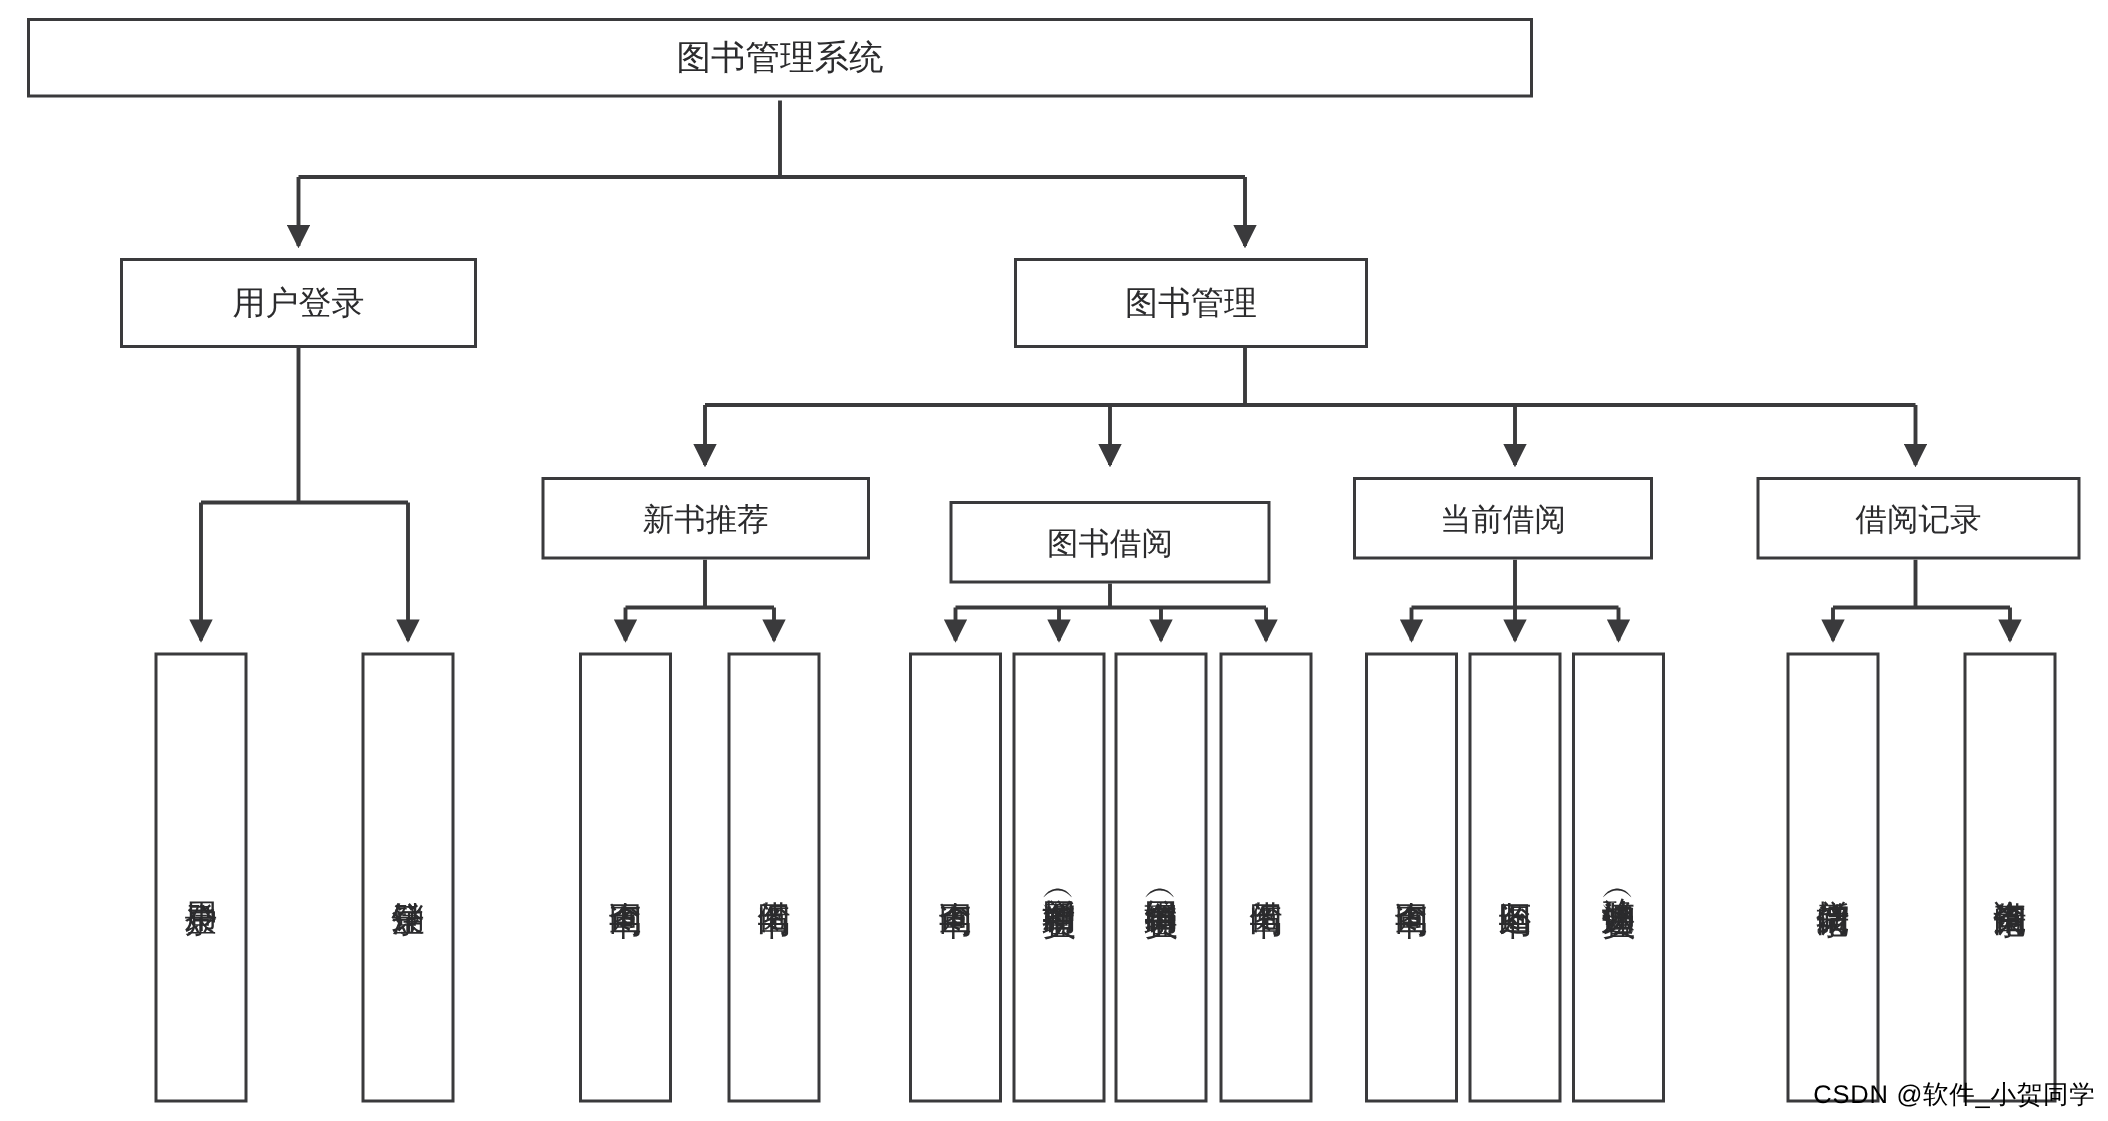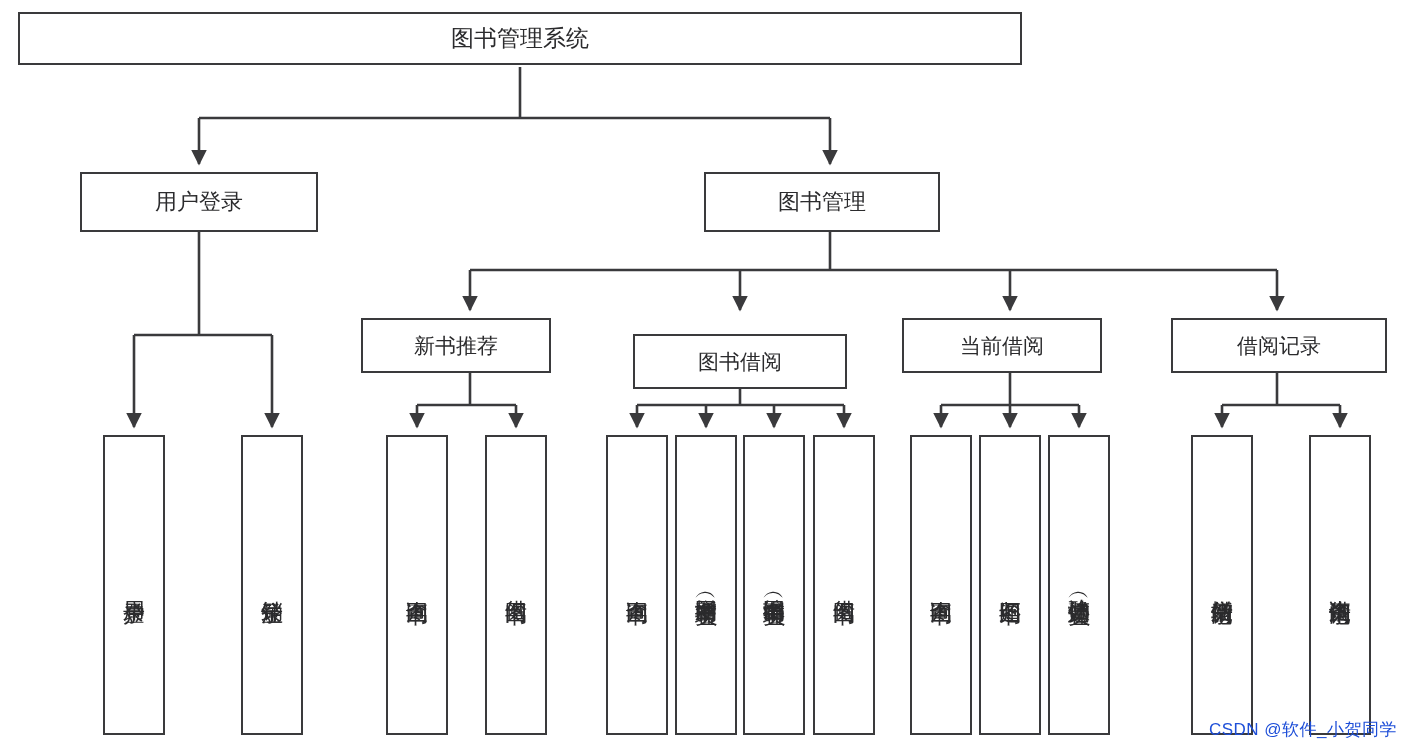--- a/index.html
+++ b/index.html
@@ -57,21 +57,21 @@
   }
   .node.leaf > span {
     display: block;
     white-space: pre-line;
   }
   .watermark {
     position: absolute;
     right: 8px;
     bottom: 6px;
     font-size: 17px;
-    color: #1d4ed8;
+    color: #000000;
     letter-spacing: 0.5px;
     z-index: 5;
     white-space: nowrap;
     margin-left: 48px;
   }
 </style>
 </head>
 <body>
 
 <div id="canvas">
@@ -128,25 +128,25 @@
     </g>
   </svg>
 
   <div class="node root" style="left:18px; top:12px; width:1004px; height:53px;">
     <span>图书管理系统</span>
   </div>
 
   <div class="node lvl1" style="left:80px; top:172px; width:238px; height:60px;">
     <span>用户登录</span>
   </div>
-  <div class="node lvl1" style="left:704px; top:172px; width:236px; height:60px;">
+  <div class="node lvl1" style="left:676px; top:172px; width:236px; height:60px;">
     <span>图书管理</span>
   </div>
 
-  <div class="node lvl2" style="left:361px; top:318px; width:190px; height:55px;">
+  <div class="node lvl2" style="left:361px; top:318px; width:219px; height:55px;">
     <span>新书推荐</span>
   </div>
   <div class="node lvl2" style="left:633px; top:334px; width:214px; height:55px;">
     <span>图书借阅</span>
   </div>
   <div class="node lvl2" style="left:902px; top:318px; width:200px; height:55px;">
     <span>当前借阅</span>
   </div>
   <div class="node lvl2" style="left:1171px; top:318px; width:216px; height:55px;justify-content:center;">
     <span>借阅记录</span>

